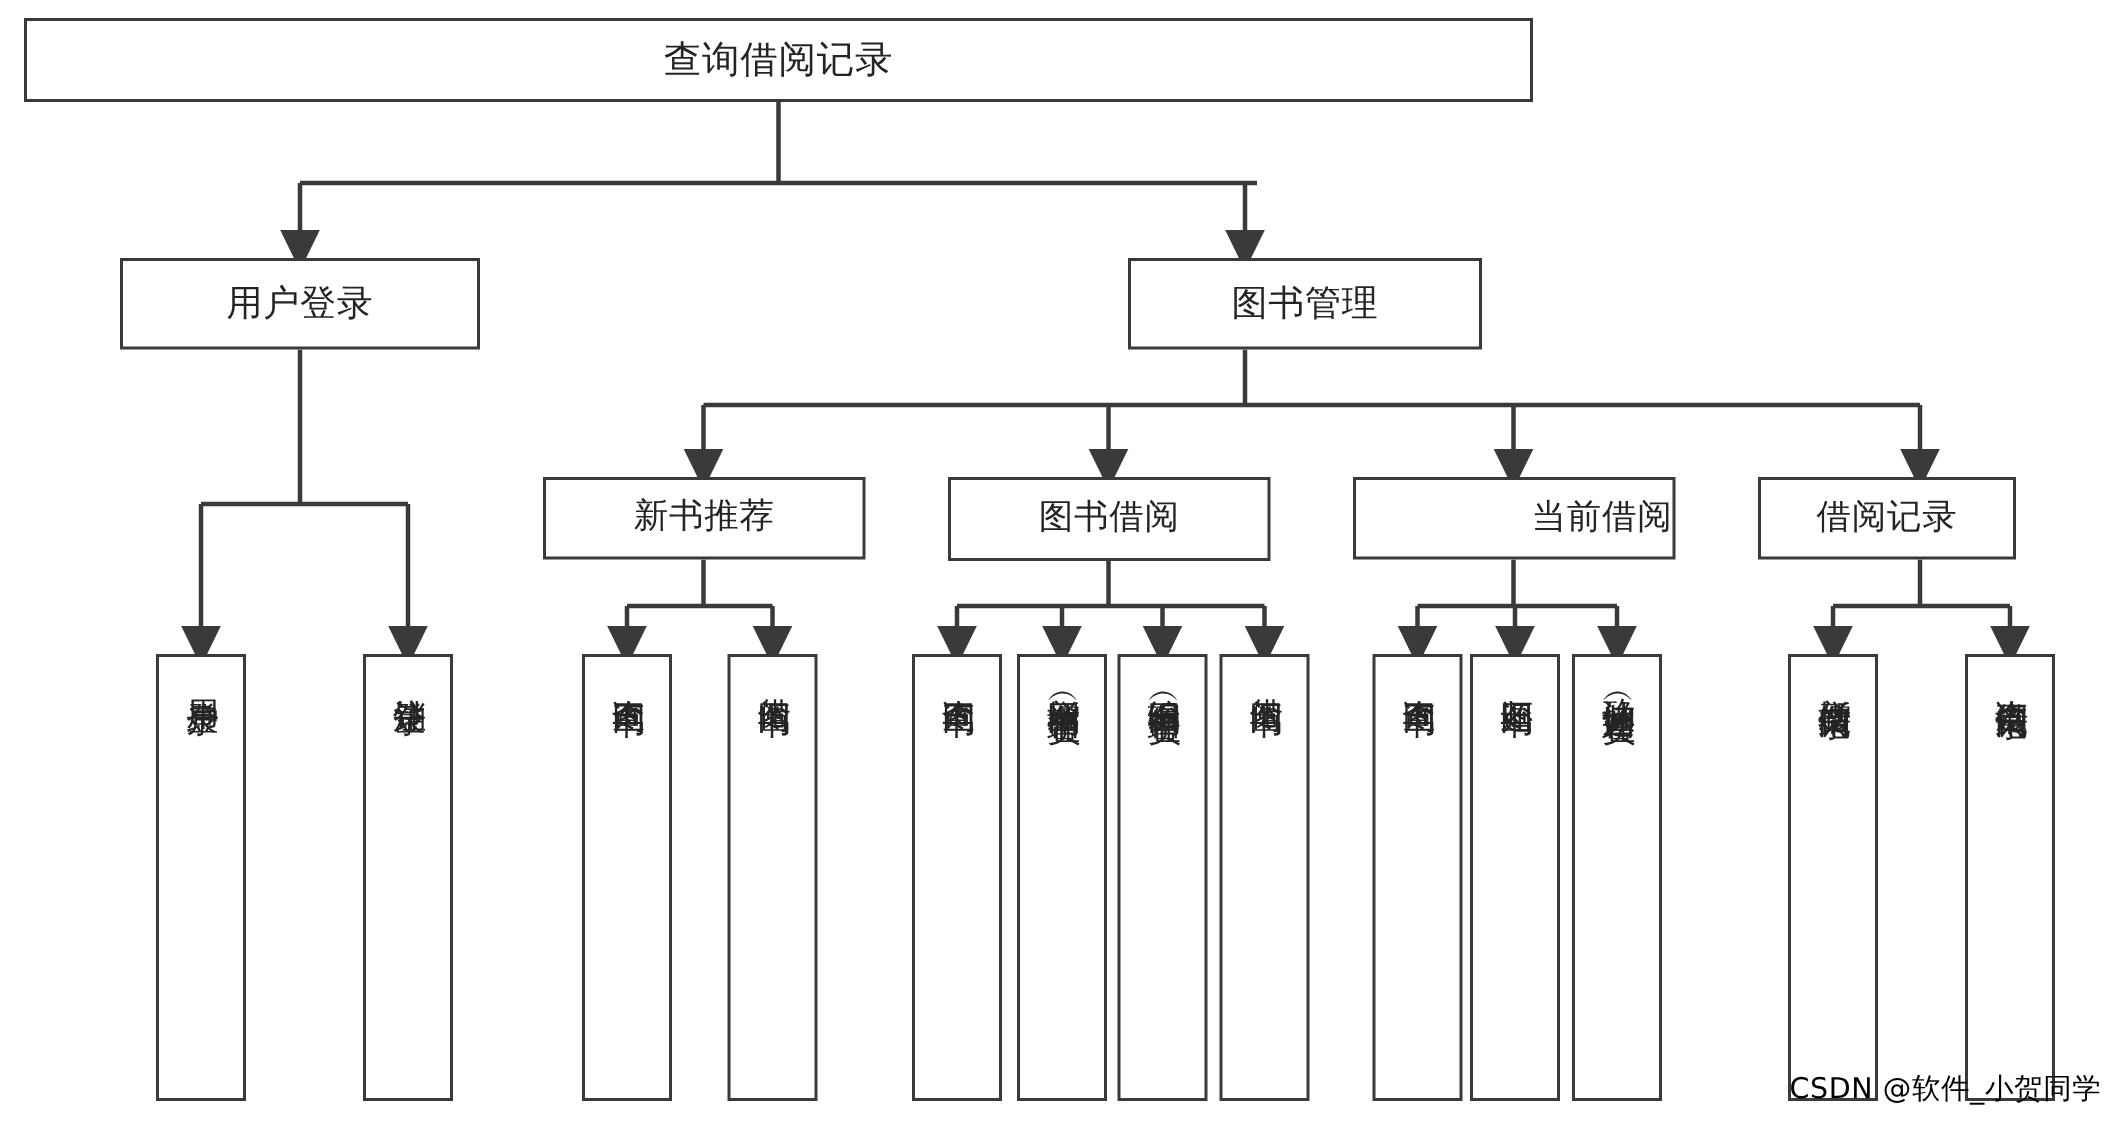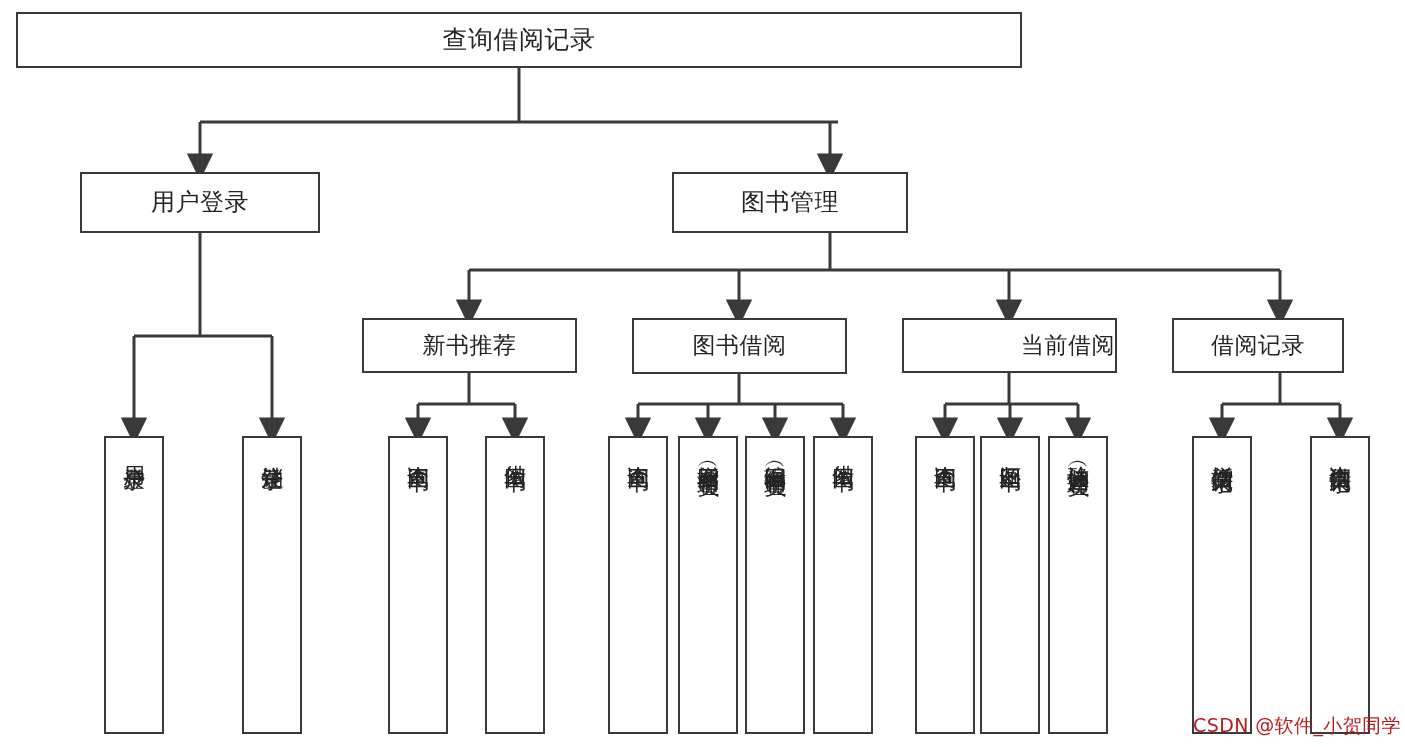--- a/index.html
+++ b/index.html
@@ -59,21 +59,21 @@
   }
   .leaf {
     align-items: flex-start;
     padding-top: 6px;
   }
   .watermark {
     position: absolute;
     left: 1193px;
     top: 713px;
     font-size: 19px;
-    color: #b91c1c;
+    color: #000000;
     letter-spacing: 0.4px;
     white-space: nowrap;
     z-index: 5;
     font-family: "DejaVu Sans", "Liberation Sans", sans-serif;
   }
 </style>
 </head>
 <body>
 
 <div id="canvas">
@@ -128,25 +128,25 @@
     </g>
   </svg>
 
   <div class="node level-root" style="left:16px; top:12px; width:1006px; height:56px;">
     <span class="node-label">查询借阅记录</span>
   </div>
 
   <div class="node level-2" style="left:80px; top:172px; width:240px; height:61px;">
     <span class="node-label">用户登录</span>
   </div>
-  <div class="node level-2" style="left:672px; top:172px; width:236px; height:61px;">
+  <div class="node level-2" style="left:752px; top:172px; width:236px; height:61px;">
     <span class="node-label">图书管理</span>
   </div>
 
-  <div class="node level-3" style="left:362px; top:318px; width:215px; height:55px;">
+  <div class="node level-3" style="left:362px; top:318px; width:215px; height:55px;font-family:Liberation Mono, monospace;">
     <span class="node-label">新书推荐</span>
   </div>
   <div class="node level-3" style="left:632px; top:318px; width:215px; height:56px;">
     <span class="node-label">图书借阅</span>
   </div>
   <div class="node level-3" style="left:902px; top:318px; width:215px; height:55px;justify-content:flex-end;">
     <span class="node-label">当前借阅</span>
   </div>
   <div class="node level-3" style="left:1172px; top:318px; width:172px; height:55px;">
     <span class="node-label">借阅记录</span>

